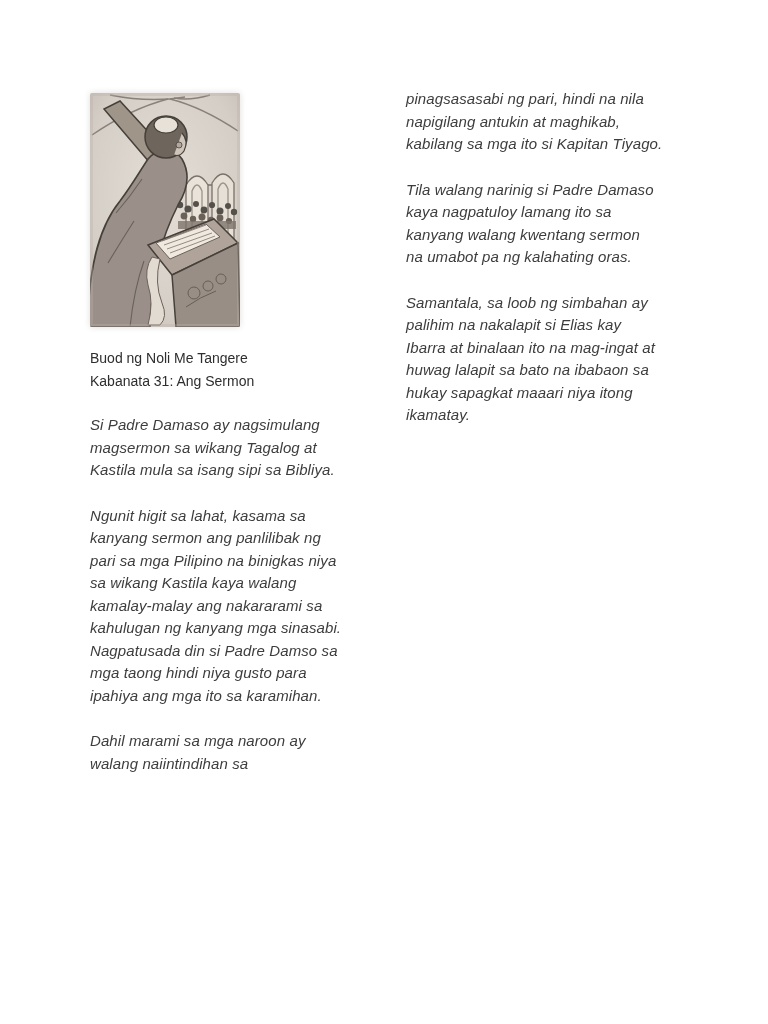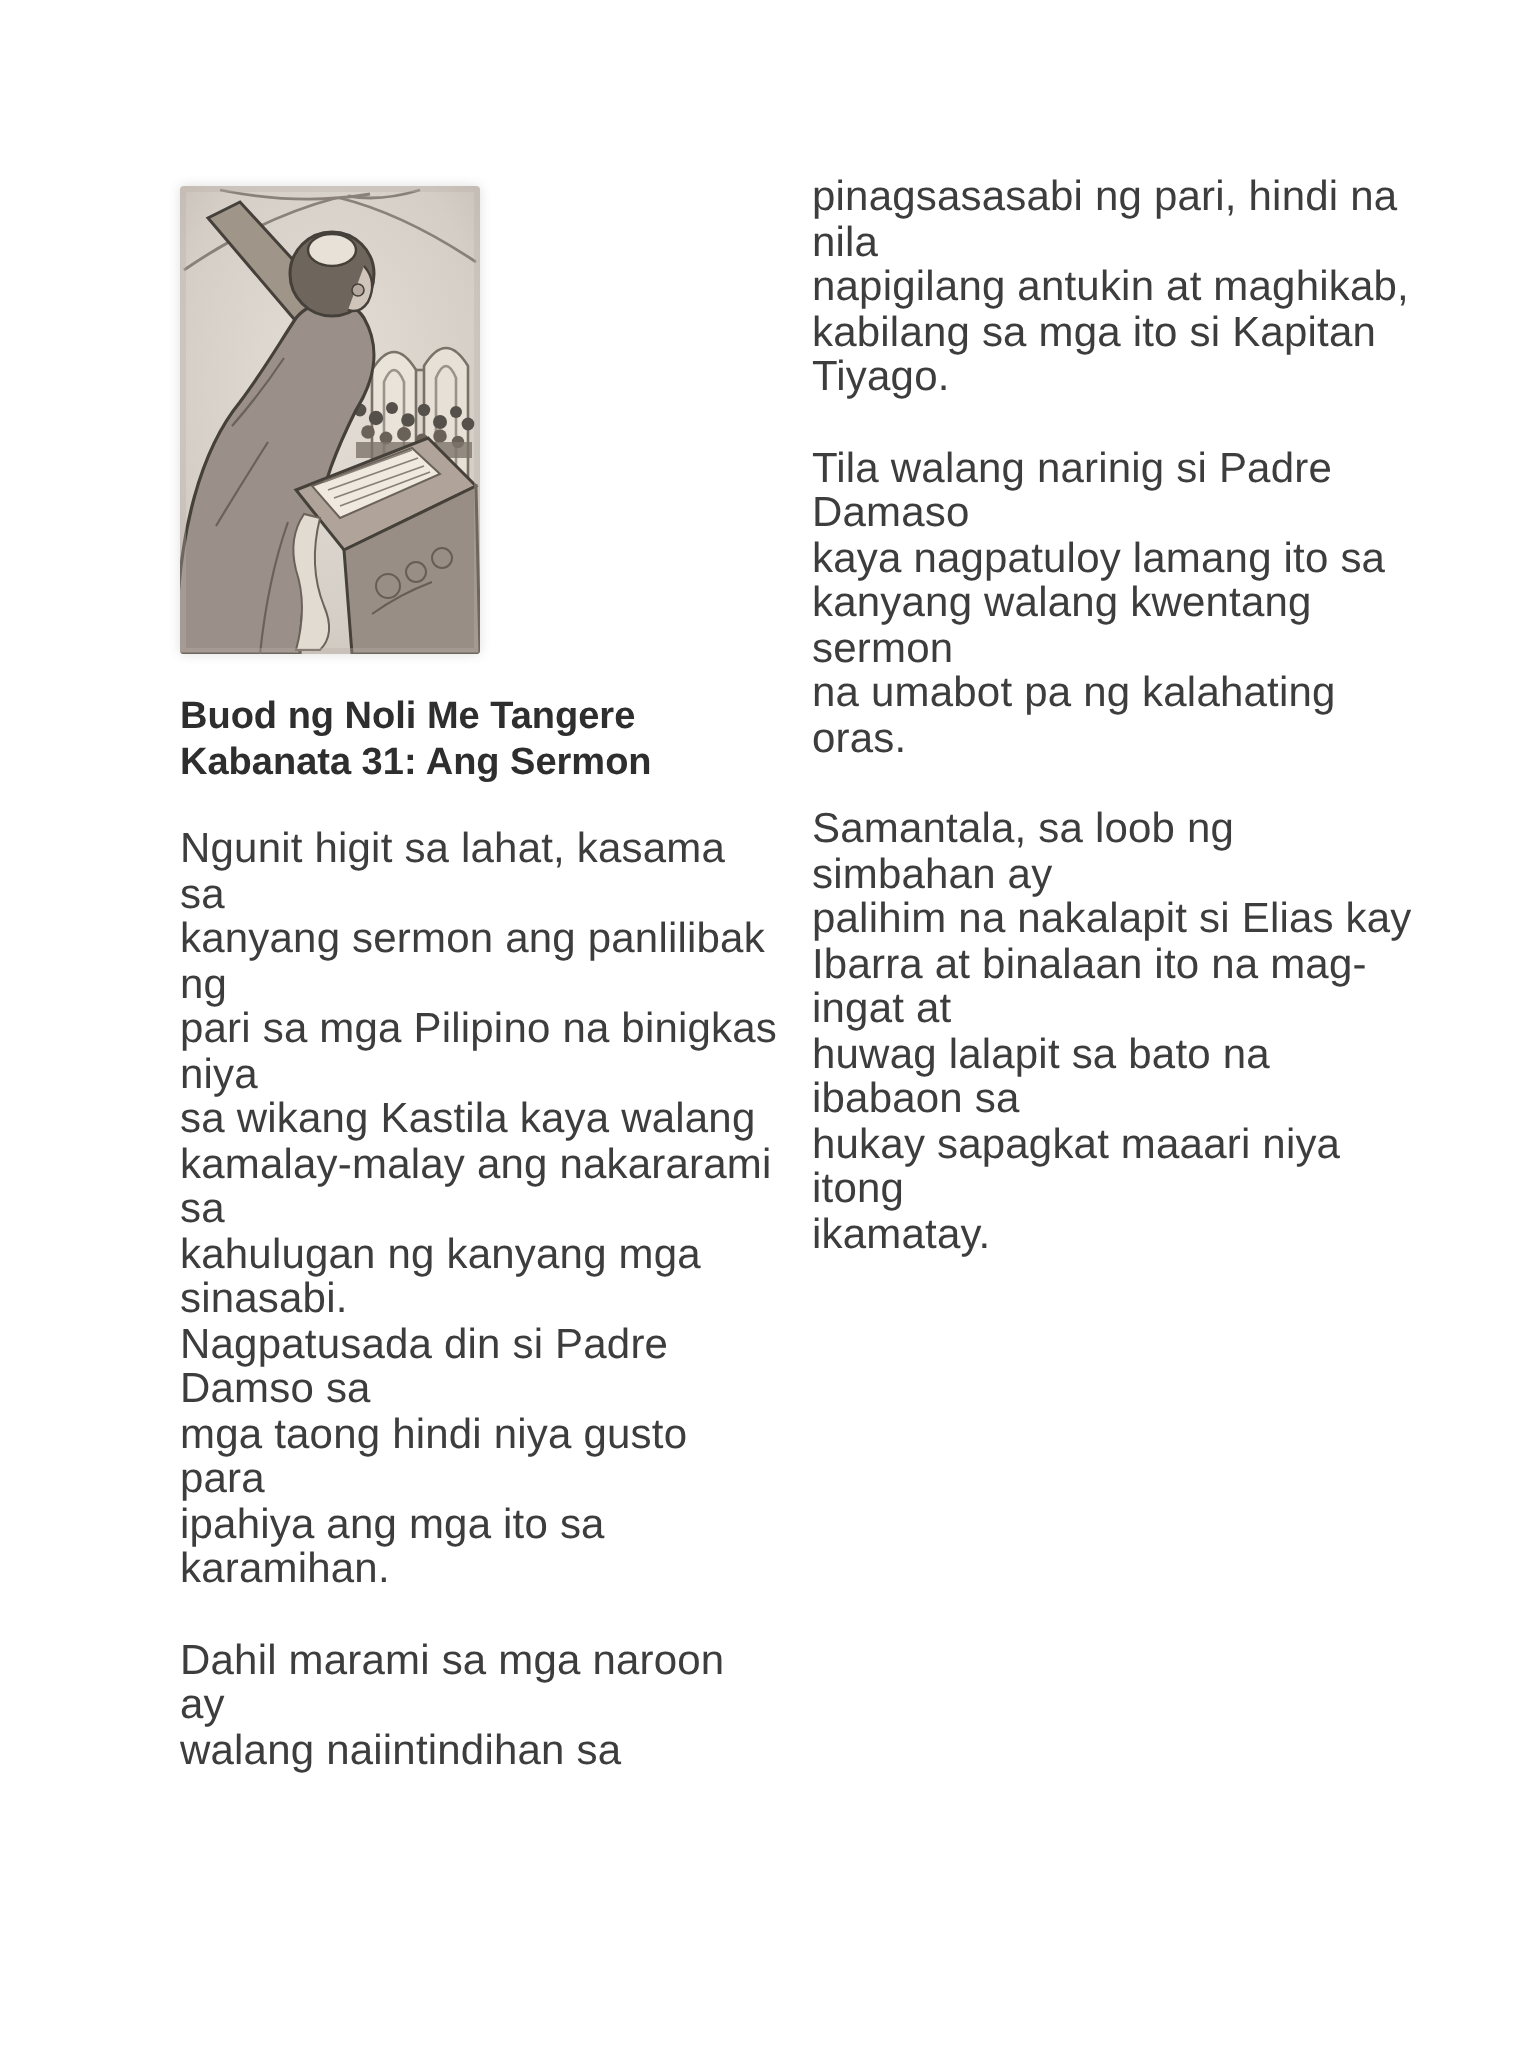--- a/index.html
+++ b/index.html
@@ -29,32 +29,33 @@
     width: 150px;
     height: 234px;
     box-shadow: 0 0 6px rgba(80,70,60,0.18);
     border-radius: 2px;
     overflow: hidden;
   }
   figure.illustration svg { display: block; }
 
   .doc-title {
     margin: 0 0 21px 0;
-    font-size: 19px;
-    font-weight: bold;
+    font-size: 14px;
+    font-weight: normal;
     line-height: 23px;
     color: #2e2e2e;
     white-space: pre-line;
   }
   .para {
     margin: 0 0 23px 0;
-    font-size: 21px;
+    font-size: 15px;
     line-height: 22.5px;
     white-space: pre-line;
     letter-spacing: 0.1px;
+    font-style: italic;
   }
 </style>
 </head>
 <body>
 
 <div class="page">
 
   <div class="col col-left">
 
     <figure class="illustration">
@@ -138,20 +139,23 @@
 
         <path d="M70,166 Q64,190 72,210 Q78,224 70,232 L58,232 Q64,210 58,192 Q54,176 62,164 Z" fill="#e2dbd2" stroke="#6b625a" stroke-width="1"></path>
 
         <rect x="0" y="0" width="150" height="234" fill="none" stroke="#b9b1a9" stroke-width="6" opacity="0.35"></rect>
       </svg>
     </figure>
 
     <h1 class="doc-title">Buod ng Noli Me Tangere
 Kabanata 31: Ang Sermon</h1>
 
+    <p class="para">Si Padre Damaso ay nagsimulang
+magsermon sa wikang Tagalog at
+Kastila mula sa isang sipi sa Bibliya.</p>
     <p class="para">Ngunit higit sa lahat, kasama sa
 kanyang sermon ang panlilibak ng
 pari sa mga Pilipino na binigkas niya
 sa wikang Kastila kaya walang
 kamalay-malay ang nakararami sa
 kahulugan ng kanyang mga sinasabi.
 Nagpatusada din si Padre Damso sa
 mga taong hindi niya gusto para
 ipahiya ang mga ito sa karamihan.</p>
     <p class="para">Dahil marami sa mga naroon ay

